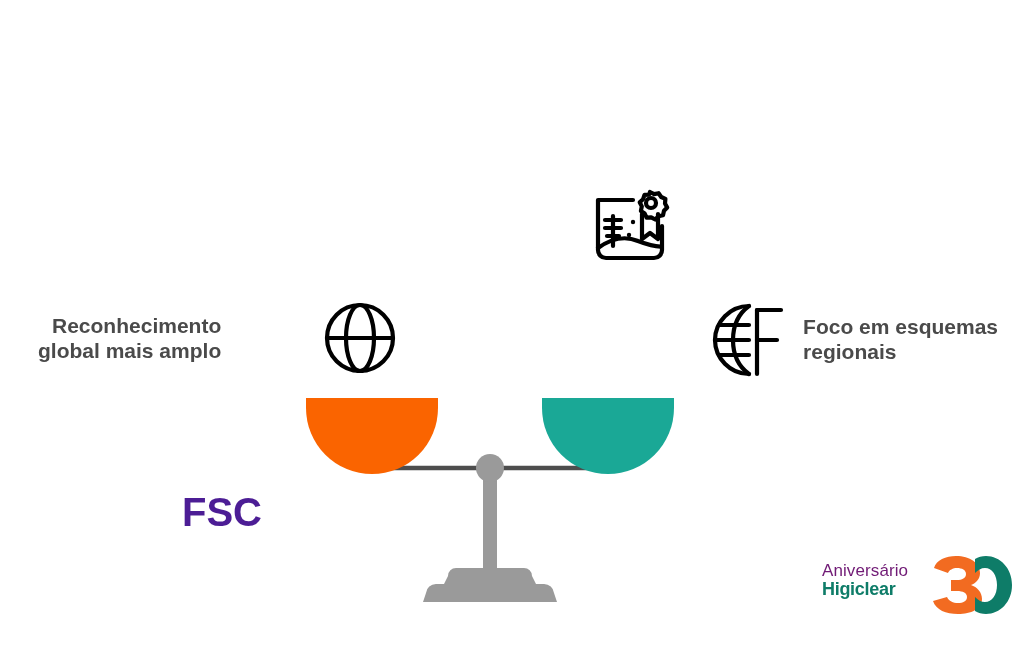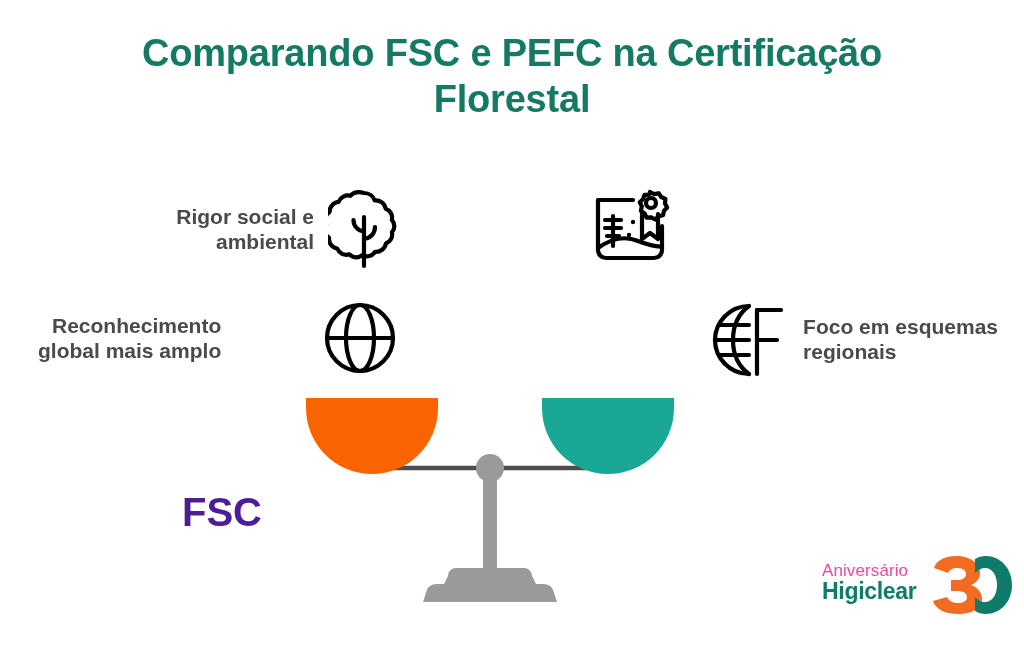--- a/index.html
+++ b/index.html
@@ -66,67 +66,39 @@
     left:822px; top:560px;
     width:190px; height:62px;
   }
   .logo-text{
     position:absolute; left:0; top:2px;
     line-height:1;
   }
   .logo-aniv{
     display:block;
     font-size:17px;
-    color:#ec4899;
+    color:#701a75;
     letter-spacing:0.1px;
   }
   .logo-higi{
     display:block;
-    font-size:23px;
+    font-size:18px;
     font-weight:bold;
     color:#0E7C68;
     letter-spacing:-0.3px;
     margin-top:1px;
   }
   .logo-30{ position:absolute; left:108px; top:-4px; }
 </style>
 </head>
 <body>
 
 <div class="stage">
 
-  <div class="title">Comparando FSC e PEFC na Certificação Florestal</div>
 
-  <div class="feature left" id="f-left-1">
-    <div class="txt">Rigor social e
-ambiental</div>
-    <svg class="ico" width="72" height="86" viewBox="0 0 72 86">
-      <g fill="none" stroke="#000000" stroke-width="4.2" stroke-linecap="round" stroke-linejoin="round">
-        <path d="M36 7
-                 c5.2 0 9.3 3.2 10.6 7.4
-                 c5.4 -0.6 10.3 3.1 11.1 8.3
-                 c4.6 1.6 7.3 6.4 6.1 11.2
-                 c3.3 3.4 3.4 8.9 0.1 12.4
-                 c1.2 4.6 -1.4 9.5 -6 11.2
-                 c-0.8 5.1 -5.6 8.8 -10.9 8.3
-                 c-2.6 4.3 -8.2 5.8 -12.7 3.3
-                 c-3.8 3.2 -9.5 2.9 -13 -0.8
-                 c-4.9 1.6 -10.2 -0.9 -12.1 -5.7
-                 c-5.1 -0.9 -8.7 -5.6 -8.2 -10.8
-                 c-4.1 -2.9 -5.4 -8.5 -2.9 -12.9
-                 c-2.3 -4.5 -0.8 -10 3.4 -12.8
-                 c-0.1 -5.2 3.8 -9.6 9 -10.2
-                 c1.8 -4.8 7 -7.5 12 -6.1
-                 C25.1 6.8 30.3 5.4 36 7 Z" transform="translate(0,0)"></path>
-        <line x1="36" y1="31" x2="36" y2="80"></line>
-        <path d="M25.5 34 c0 6.2 4.7 11.2 10.5 11.2"></path>
-        <path d="M47 41 c0 6.4 -4.9 11.6 -11 11.6"></path>
-      </g>
-    </svg>
-  </div>
 
   <div class="feature left" id="f-left-2">
     <div class="txt">Reconhecimento
 global mais amplo</div>
     <svg class="ico" width="80" height="80" viewBox="0 0 80 80">
       <g fill="none" stroke="#000000" stroke-width="4.2">
         <circle cx="40" cy="40" r="33"></circle>
         <line x1="7" y1="40" x2="73" y2="40"></line>
         <ellipse cx="40" cy="40" rx="14" ry="33"></ellipse>
       </g>

